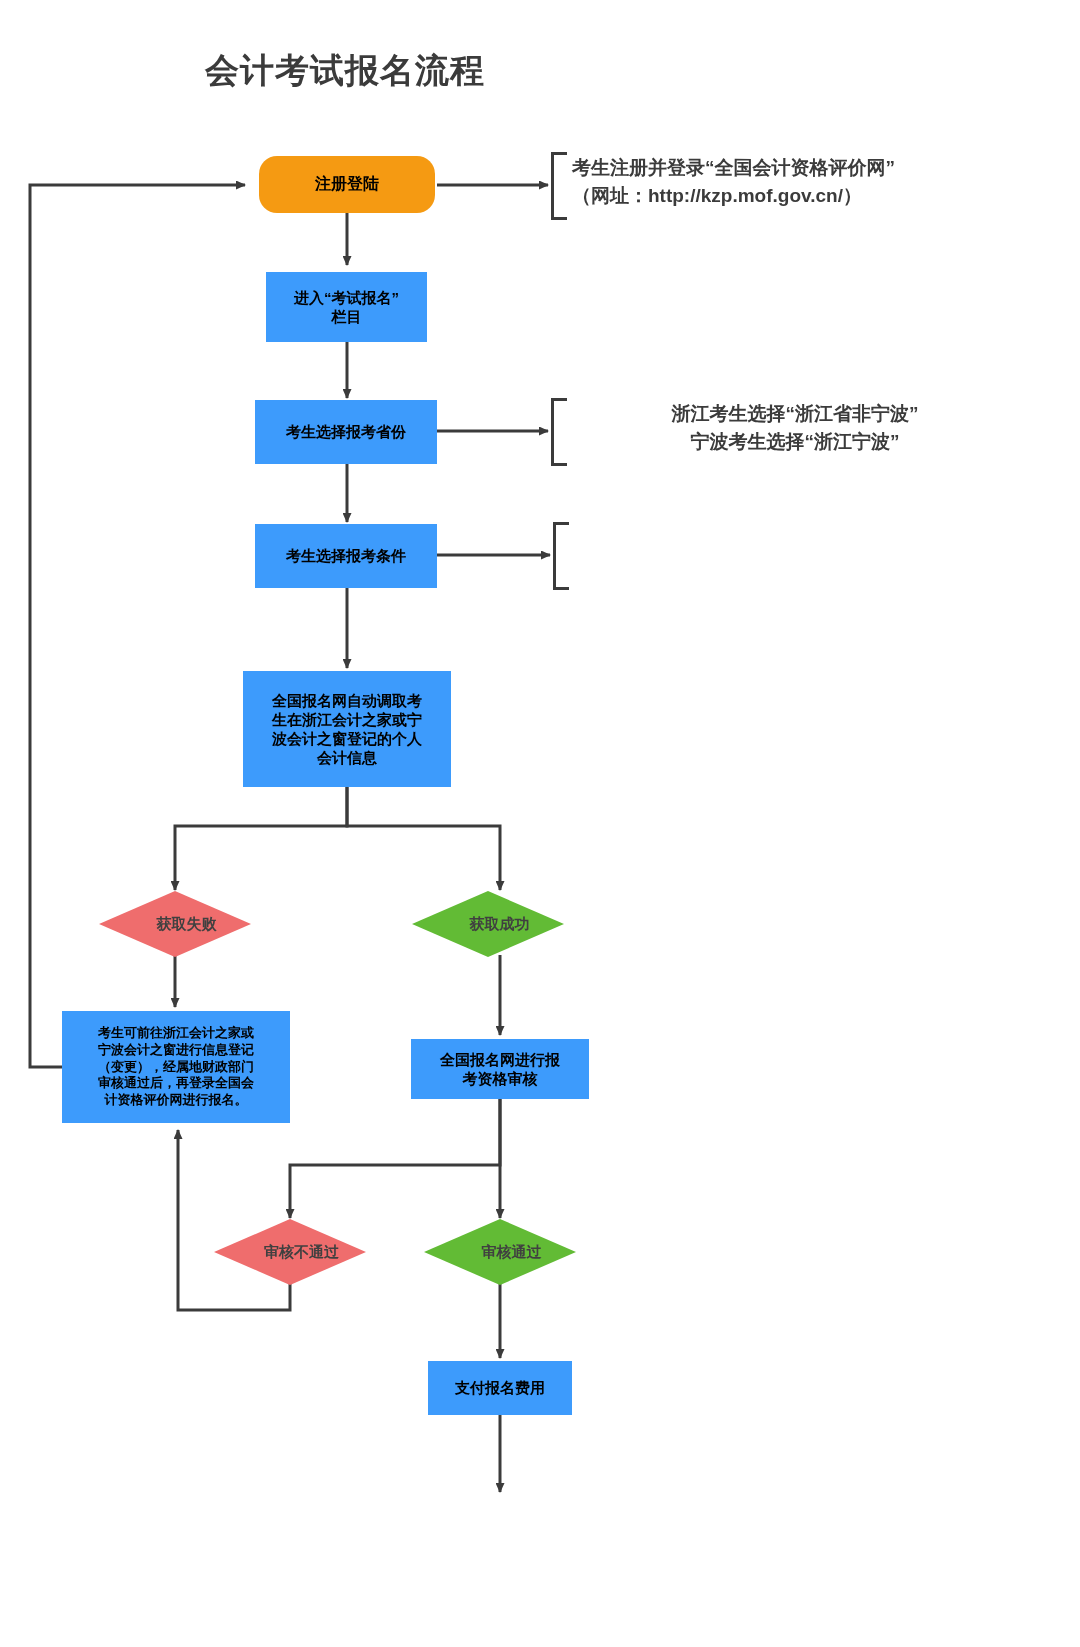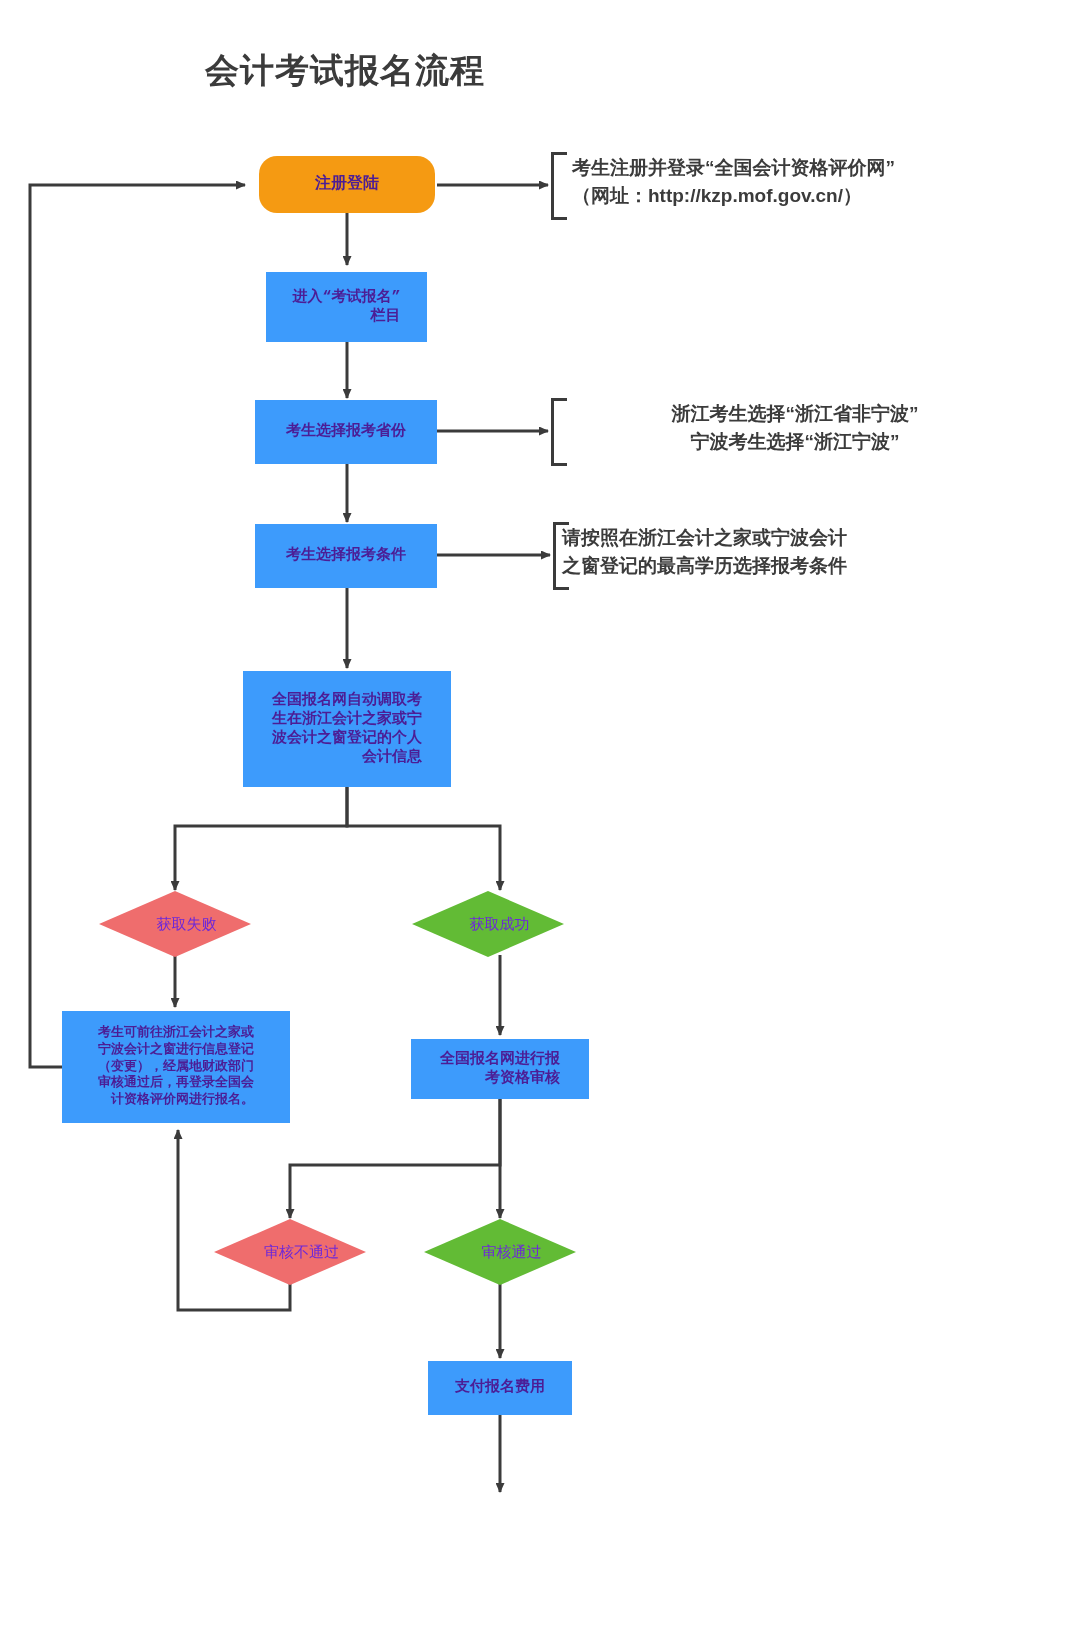--- a/index.html
+++ b/index.html
@@ -28,26 +28,25 @@
     color:#3b3b3b;
     letter-spacing:1px;
     white-space:nowrap;
   }
   .node{
     position:absolute;
     box-sizing:border-box;
     display:flex;
     align-items:center;
     justify-content:center;
-    text-align:right;
-    color:#4c1d95;
+    text-align:center;
+    color:#000000;
     font-weight:bold;
     line-height:1.28;
     white-space:pre-line;
-    font-family:Liberation Mono, monospace;
   }
   .node-process{
     background:#3d9bfc;
     font-size:15px;
   }
   .node-start{
     background:#f59a12;
     border-radius:18px;
     font-size:16px;
   }
@@ -64,22 +63,22 @@
     justify-content:center;
   }
   .diamond-shape{
     position:absolute;
     left:0;top:0;
     width:100%;height:100%;
   }
   .diamond-label{
     position:relative;
     z-index:2;
-    color:#6d28d9;
-    font-weight:normal;
+    color:#404040;
+    font-weight:bold;
     font-size:15px;
     white-space:nowrap;
     text-align:center;
     margin-left:23px;
   }
   .annotation{
     position:absolute;
     color:#3b3b3b;
     font-weight:bold;
     font-size:19px;
@@ -146,22 +145,20 @@
   <div class="title">会计考试报名流程</div>
 
   <div class="anno-bracket" style="left:551px;top:152px;width:16px;height:68px;"></div>
   <div class="anno-bracket" style="left:551px;top:398px;width:16px;height:68px;"></div>
   <div class="anno-bracket" style="left:553px;top:522px;width:16px;height:68px;"></div>
 
   <div class="annotation" style="left:572px;top:154px;width:480px;text-align:left;">考生注册并登录“全国会计资格评价网”
 （网址：http://kzp.mof.gov.cn/）</div>
   <div class="annotation" style="left:560px;top:400px;width:470px;text-align:center;">浙江考生选择“浙江省非宁波”
 宁波考生选择“浙江宁波”</div>
-  <div class="annotation" style="left:562px;top:524px;width:470px;text-align:left;">请按照在浙江会计之家或宁波会计
-之窗登记的最高学历选择报考条件</div>
 
   <div class="node node-start" style="left:259px;top:156px;width:176px;height:57px;">注册登陆</div>
 
   <div class="node node-process" style="left:266px;top:272px;width:161px;height:70px;">进入“考试报名”
 栏目</div>
 
   <div class="node node-process" style="left:255px;top:400px;width:182px;height:64px;">考生选择报考省份</div>
 
   <div class="node node-process" style="left:255px;top:524px;width:182px;height:64px;">考生选择报考条件</div>
 

